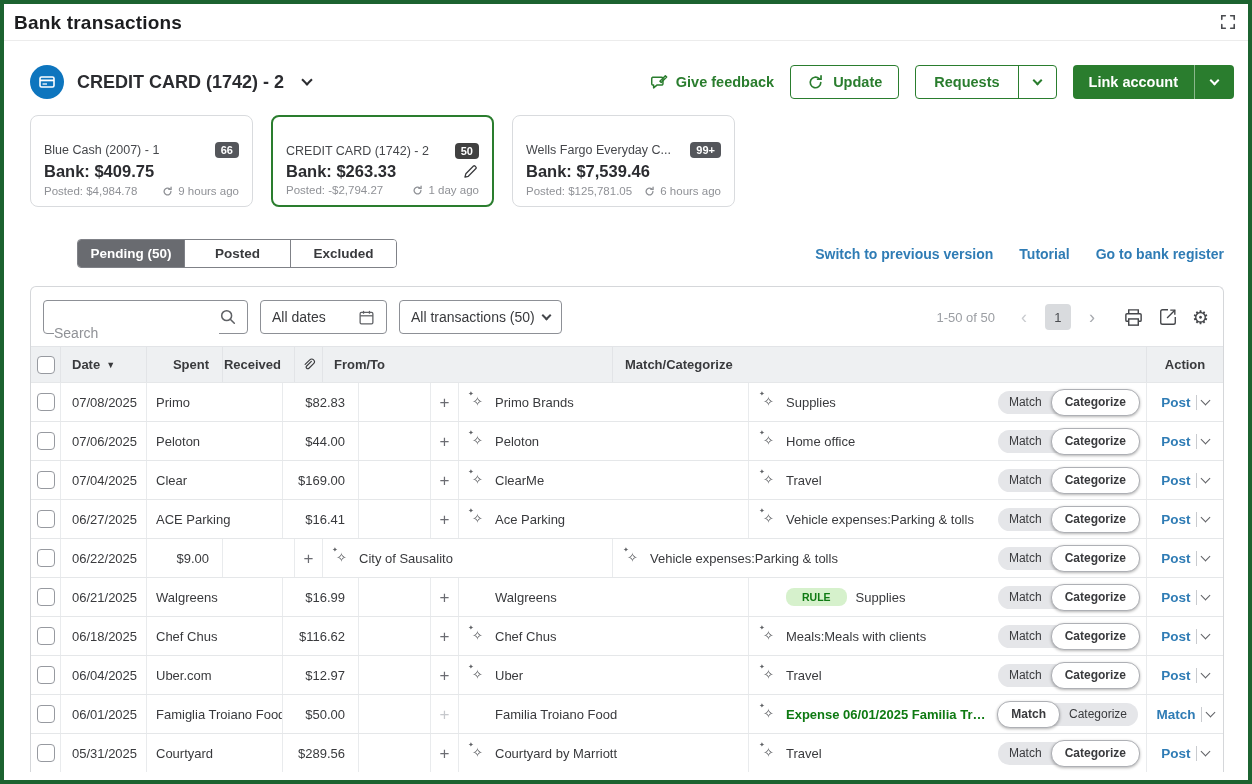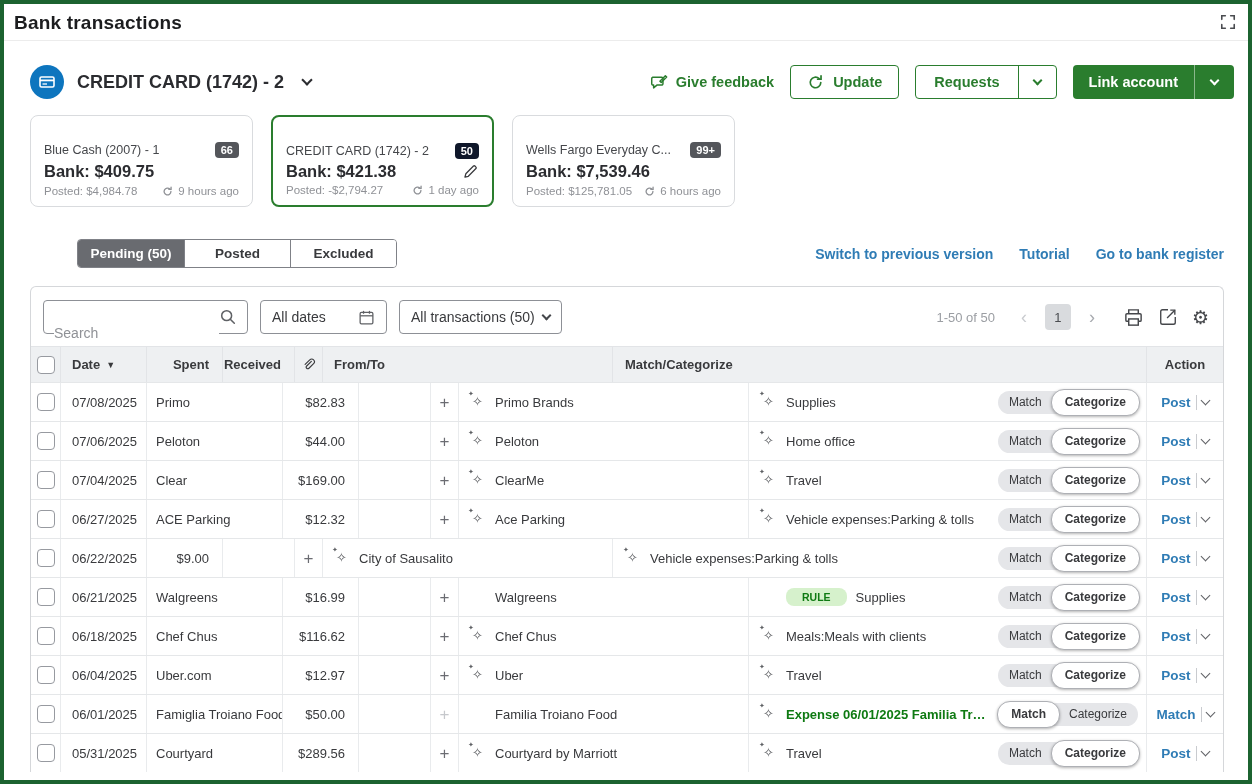--- a/index.html
+++ b/index.html
@@ -30,21 +30,21 @@
   .split.filled .split-caret { border-left:1px solid rgba(255,255,255,.45); width:40px; display:flex; align-items:center; justify-content:center; }
   .chev-sm { width:7px; height:7px; border-width:2px; margin-top:-3px; }
 
   
   .cards-row { display:flex; gap:18px; padding:16px 0 0 26px; }
   .acct-card { width:223px; height:92px; border:1px solid #d9dbde; border-radius:8px; background:#fff; padding:26px 13px 9px 13px; display:flex; flex-direction:column; justify-content:space-between; cursor:pointer; }
   .acct-card.selected { border:2px solid #2a7d2e; }
   .card-top { display:flex; justify-content:space-between; align-items:center; }
   .card-name { font-size:12.5px; color:#45474b; white-space:nowrap; overflow:hidden; }
   .badge { background:#54565b; color:#fff; font-size:11px; font-weight:bold; padding:2px 6px; border-radius:4px; margin-left:6px; flex-shrink:0; }
-  .acct-card.selected .badge { background:#0f172a; }
+  .acct-card.selected .badge { background:#404040; }
   .card-mid { display:flex; justify-content:space-between; align-items:center; }
   .card-bank { font-size:16.5px; font-weight:bold; color:#2b2c30; }
   .pencil-icon { display:none; }
   .acct-card.selected .pencil-icon { display:block; }
   .card-bottom { display:flex; justify-content:space-between; align-items:center; font-size:11.5px; color:#8f9196; }
   .card-updated { display:flex; align-items:center; gap:5px; }
 
   
   .tabs-row { display:flex; justify-content:space-between; align-items:center; padding:32px 24px 0 26px;margin-left:47px; }
   .tab-group { display:inline-flex; border:1px solid #7f8187; border-radius:4px; overflow:hidden; }
@@ -191,21 +191,21 @@
         <span>9 hours ago</span>
       </span>
     </div>
   </div>
   <div class="acct-card selected">
     <div class="card-top">
       <span class="card-name">CREDIT CARD (1742) - 2</span>
       <span class="badge">50</span>
     </div>
     <div class="card-mid">
-      <span class="card-bank">Bank: $421.38</span>
+      <span class="card-bank">Bank: $263.33</span>
       <span class="pencil-icon">
         <svg width="17" height="17" viewBox="0 0 20 20" fill="none" stroke="#393a3d" stroke-width="1.5" stroke-linejoin="round">
             <path d="M3.5 16.5l1-3.8 9-9.1a1.2 1.2 0 0 1 1.7 0l1.2 1.2a1.2 1.2 0 0 1 0 1.7l-9 9.1z"></path>
           </svg>
       </span>
     </div>
     <div class="card-bottom">
       <span>Posted: -$2,794.27</span>
       <span class="card-updated">
         <span>
@@ -471,21 +471,21 @@
     <div class="td col-cb">
           <span class="checkbox"></span>
         </div>
     <div class="td col-date">
           <span class="cell cell-date">06/27/2025</span>
         </div>
     <div class="td col-desc">
           <span class="cell cell-desc">ACE Parking</span>
         </div>
     <div class="td col-spent">
-          <span class="cell cell-spent">$12.32</span>
+          <span class="cell cell-spent">$16.41</span>
         </div>
     <div class="td col-recv">
           <span class="cell cell-recv"></span>
         </div>
     <div class="td col-attach">
           <span class="plus">+</span>
         </div>
     <div class="td col-from">
       <span class="sparkle from-sparkle">
             <span class="sp-main">✧</span>

